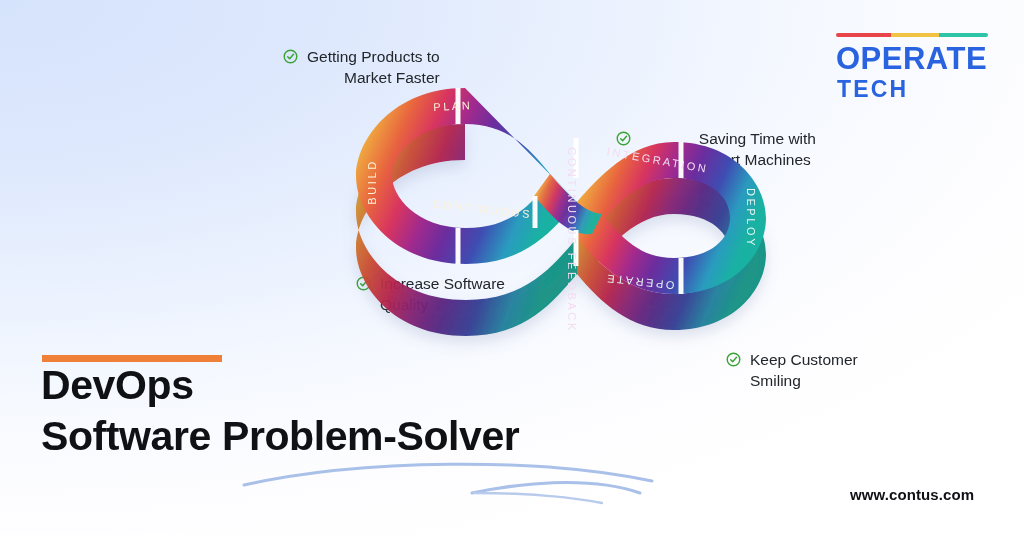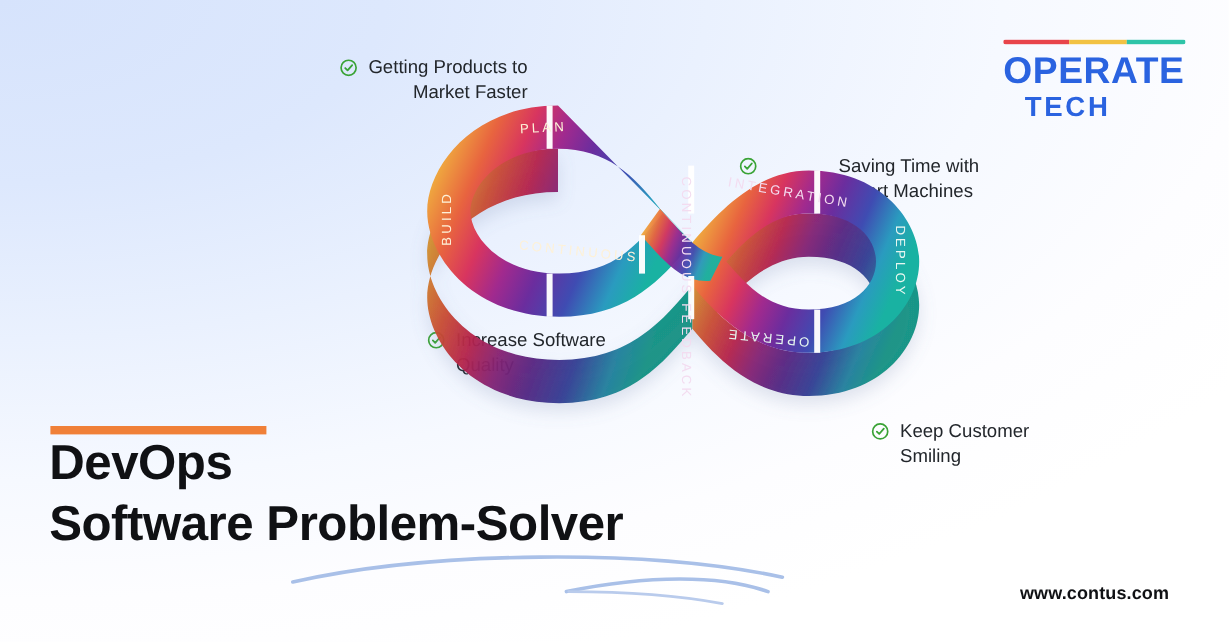--- a/index.html
+++ b/index.html
@@ -22,21 +22,21 @@
   .lb-yel{width:32%;background:#f2c243;}
   .lb-grn{width:32%;background:#2ec4a8;}
   #logo-contus{
     font-family:"Liberation Sans", sans-serif;
     font-weight:bold;font-size:31px;letter-spacing:0.5px;
     color:#2a63e0;line-height:1.05;margin-top:6px;
   }
   #logo-tech{
     font-family:"Liberation Sans", sans-serif;
     font-weight:bold;font-size:23px;letter-spacing:2.2px;
-    color:#2a63e0;line-height:1.1;margin-top:1px;margin-left:18px;
+    color:#2a63e0;line-height:1.1;margin-top:1px;margin-left:1px;
   }
 
   
   .bullet{position:absolute;display:flex;align-items:flex-start;gap:9px;}
   .bullet .chk{flex:0 0 auto;margin-top:3px;}
   .bullet .btxt{
     font-size:15.5px;line-height:1.38;color:#22262b;
     font-family:"Liberation Sans", sans-serif;white-space:pre-line;
   }
   #bullet-0{left:283px;top:46px;width:200px;text-align:right;}

